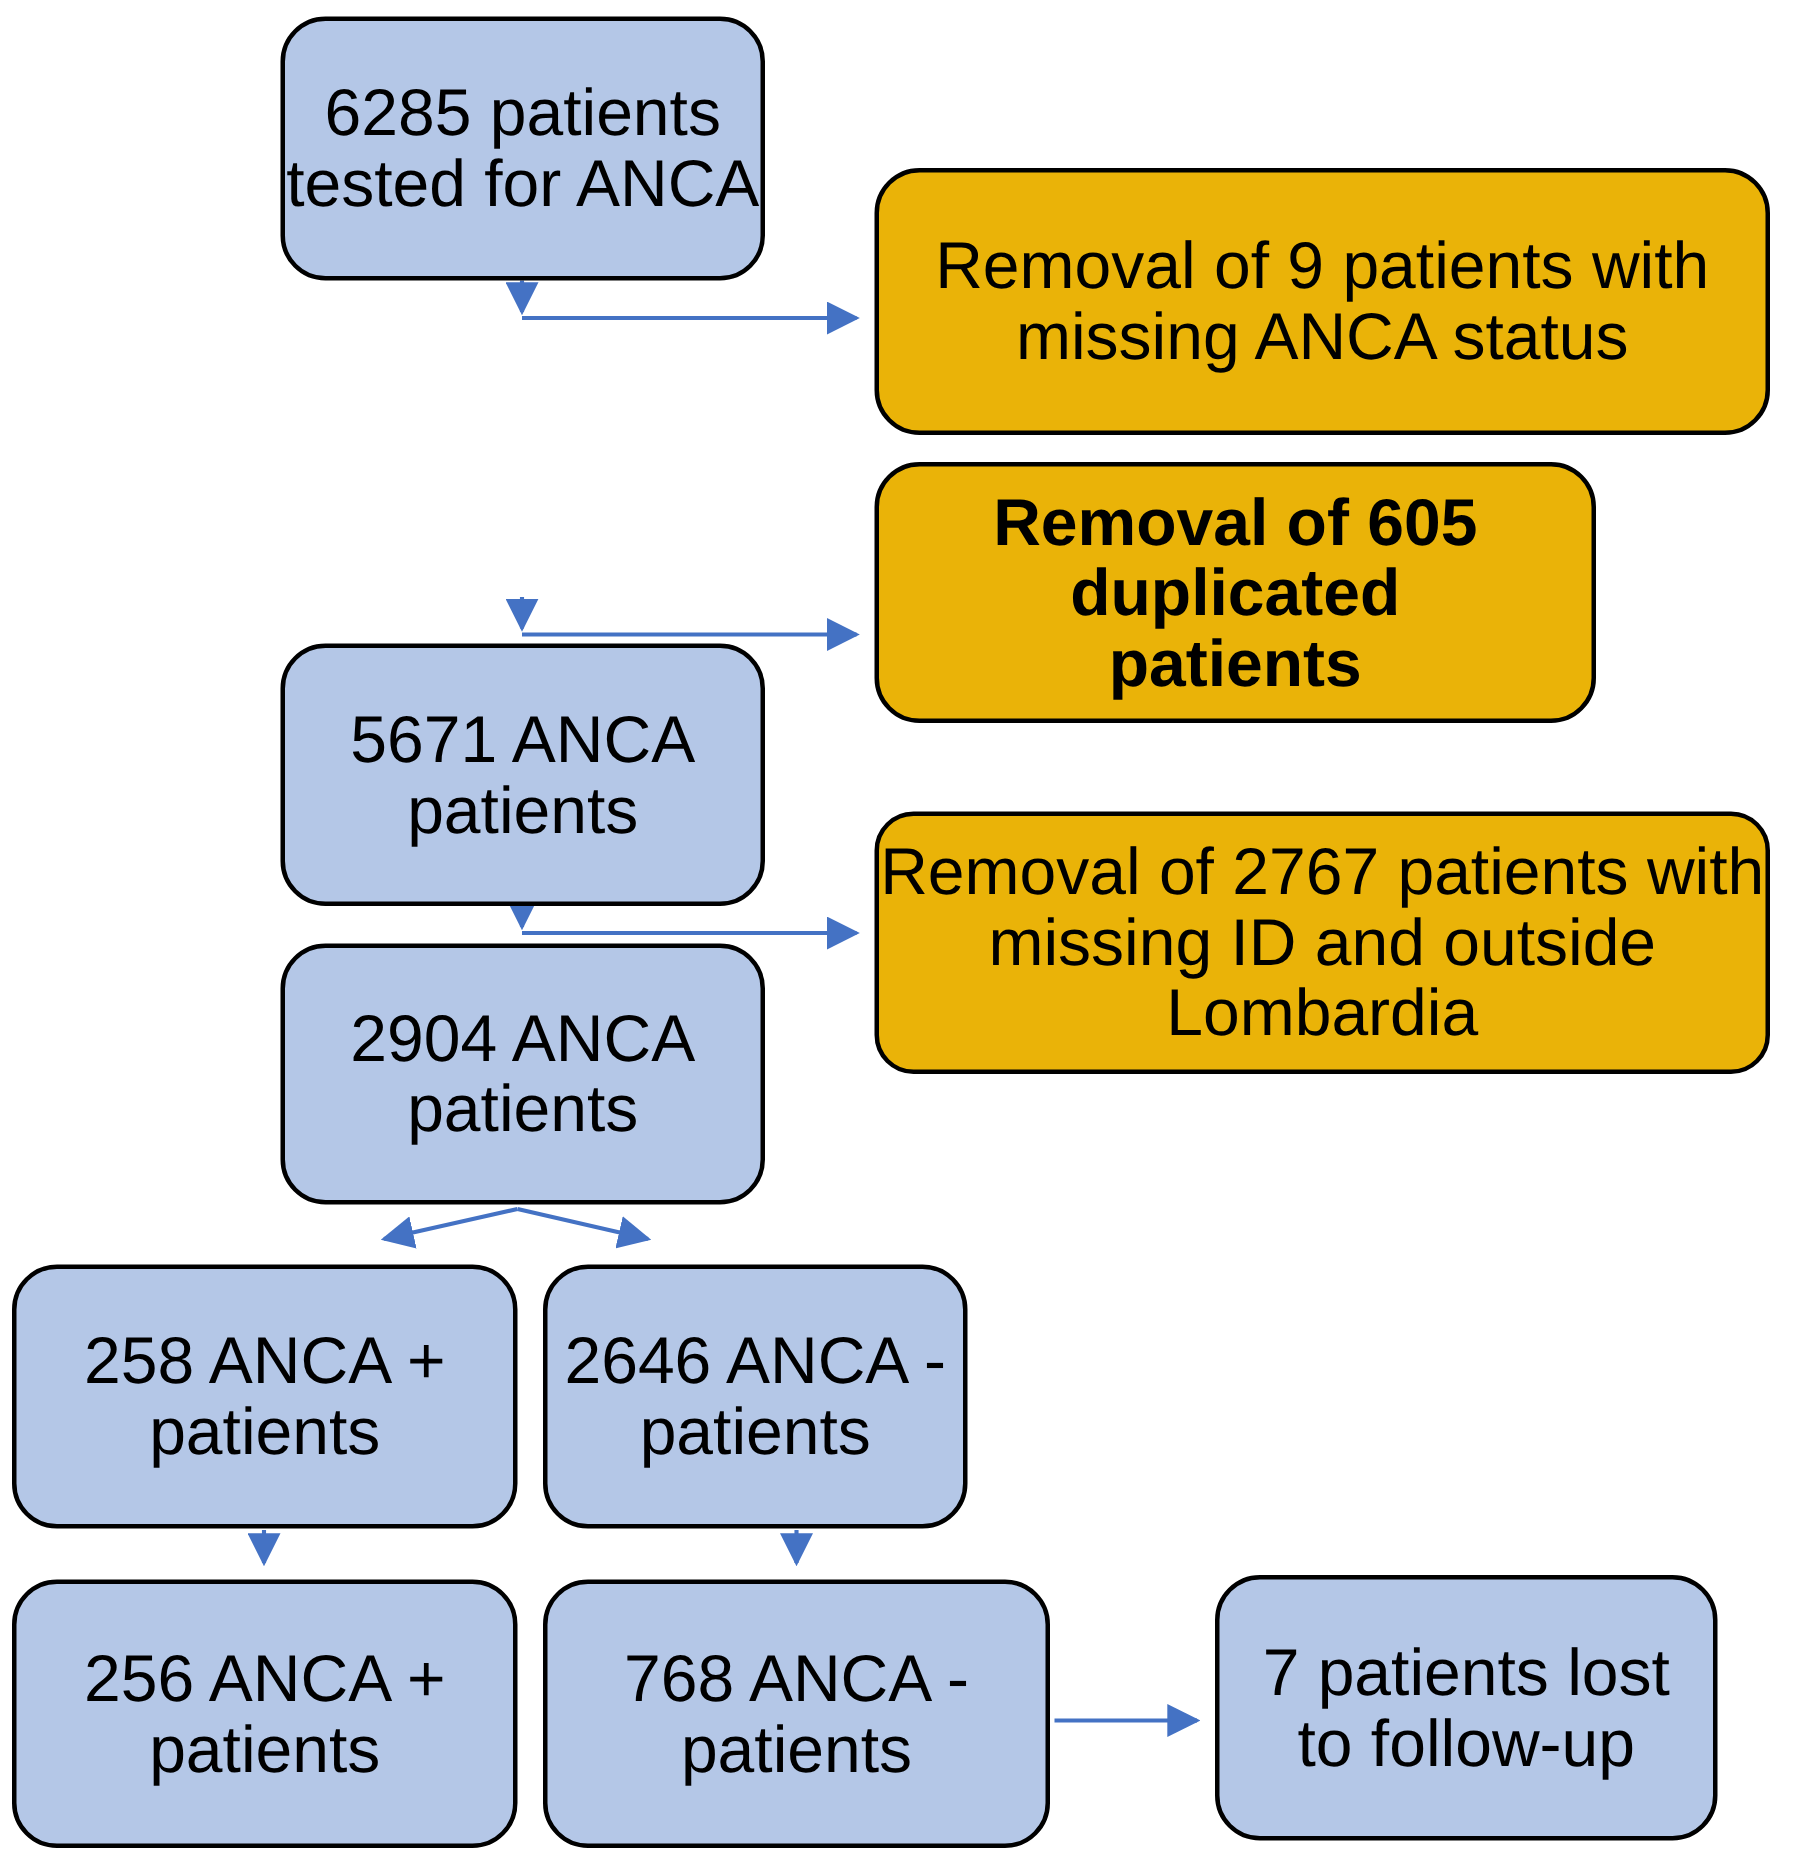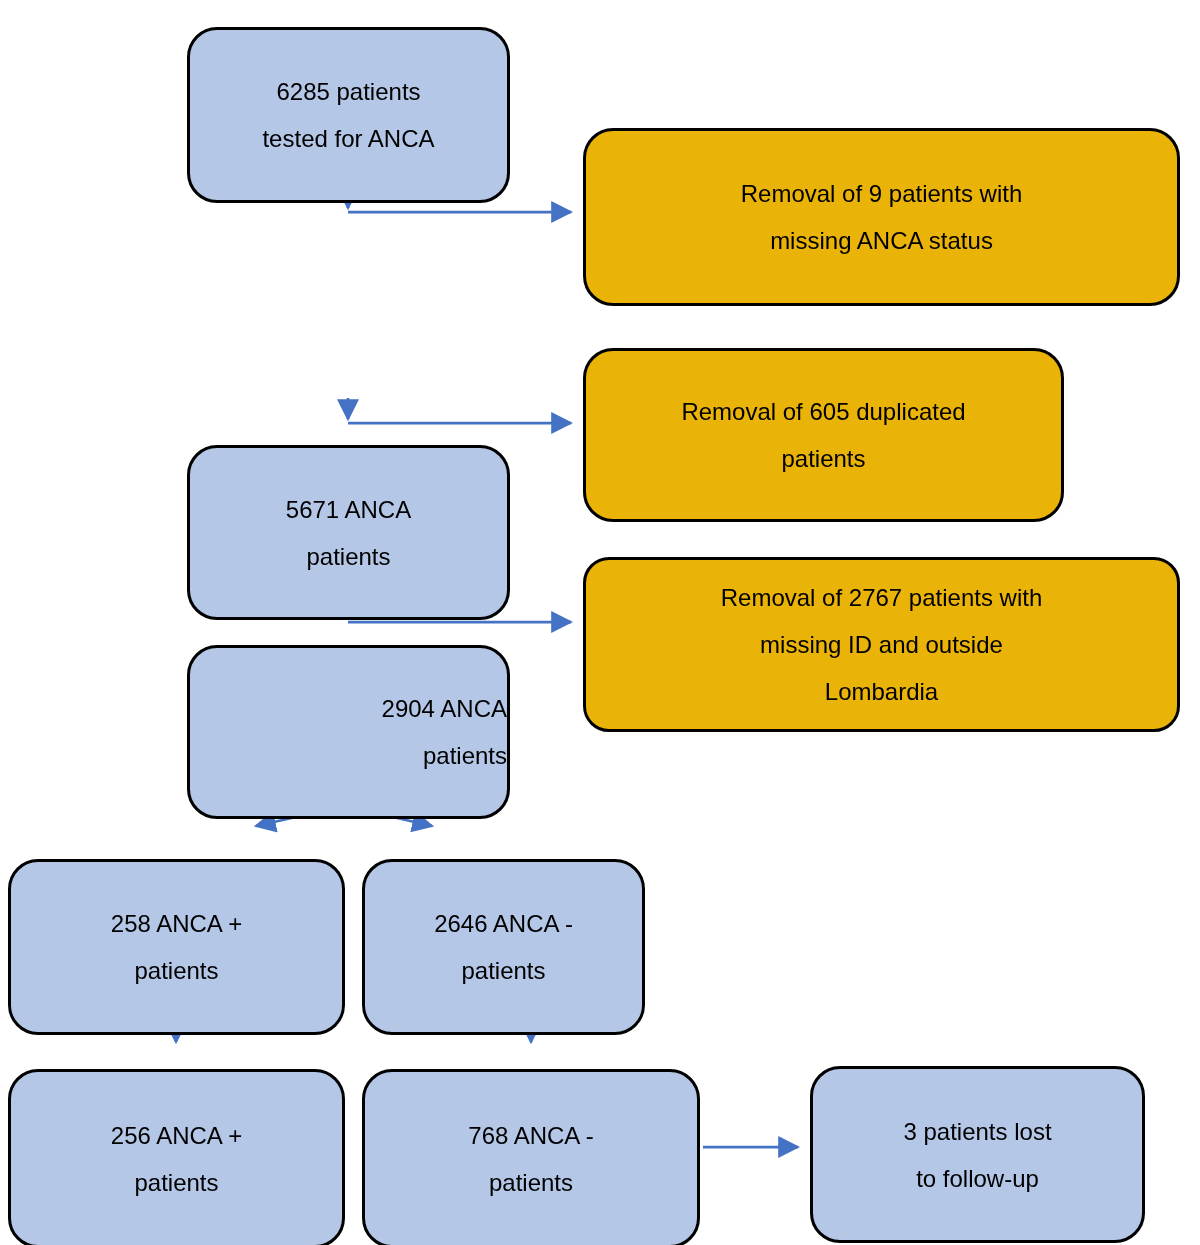--- a/index.html
+++ b/index.html
@@ -15,39 +15,38 @@
   .node{
     position:absolute;
     box-sizing:border-box;
     border:3px solid #000000;
     border-radius:30px;
     display:flex;
     flex-direction:column;
     align-items:center;
     justify-content:center;
     text-align:center;
-    font-size:24px;
+    font-size:44px;
     line-height:47px;
     z-index:2;
-    margin-top:16px;
   }
   .blue{background:#b4c7e7;}
   .green{background:#eab308;}
 
   #b1{left:187px;top:11px;width:323px;height:176px;}
   #b2{left:187px;top:222px;width:323px;height:176px;}
   #b3{left:187px;top:429px;width:323px;height:175px;}
-  #b4{left:187px;top:629px;width:323px;height:174px;align-items:flex-end;}
+  #b4{left:187px;top:629px;width:323px;height:174px;}
   #b5{left:8px;top:843px;width:337px;height:176px;}
   #b6{left:362px;top:843px;width:283px;height:176px;}
   #b7{left:8px;top:1053px;width:337px;height:179px;}
   #b8{left:362px;top:1053px;width:338px;height:179px;}
   #b9{left:810px;top:1050px;width:335px;height:177px;}
   #g1{left:583px;top:112px;width:597px;height:178px;}
-  #g2{left:583px;top:332px;width:481px;height:174px;}
+  #g2{left:583px;top:308px;width:481px;height:174px;font-weight:bold;}
   #g3{left:583px;top:541px;width:597px;height:175px;border-radius:26px;}
 </style>
 </head>
 <body>
 
 <div id="canvas">
 
   <svg id="arrows" width="1200" height="1245" viewBox="0 0 1200 1245" fill="none" xmlns="http://www.w3.org/2000/svg">
     <defs>
       <marker id="ah" viewBox="0 0 10 10" refX="9" refY="5" markerWidth="8" markerHeight="8" orient="auto-start-reverse">
@@ -99,21 +98,21 @@
     <div>256 ANCA +</div>
     <div>patients</div>
   </div>
 
   <div id="b8" class="node blue">
     <div>768 ANCA -</div>
     <div>patients</div>
   </div>
 
   <div id="b9" class="node blue">
-    <div>3 patients lost</div>
+    <div>7 patients lost</div>
     <div>to follow-up</div>
   </div>
 
   <div id="g1" class="node green">
     <div>Removal of 9 patients with</div>
     <div>missing ANCA status</div>
   </div>
 
   <div id="g2" class="node green">
     <div>Removal of 605 duplicated</div>

